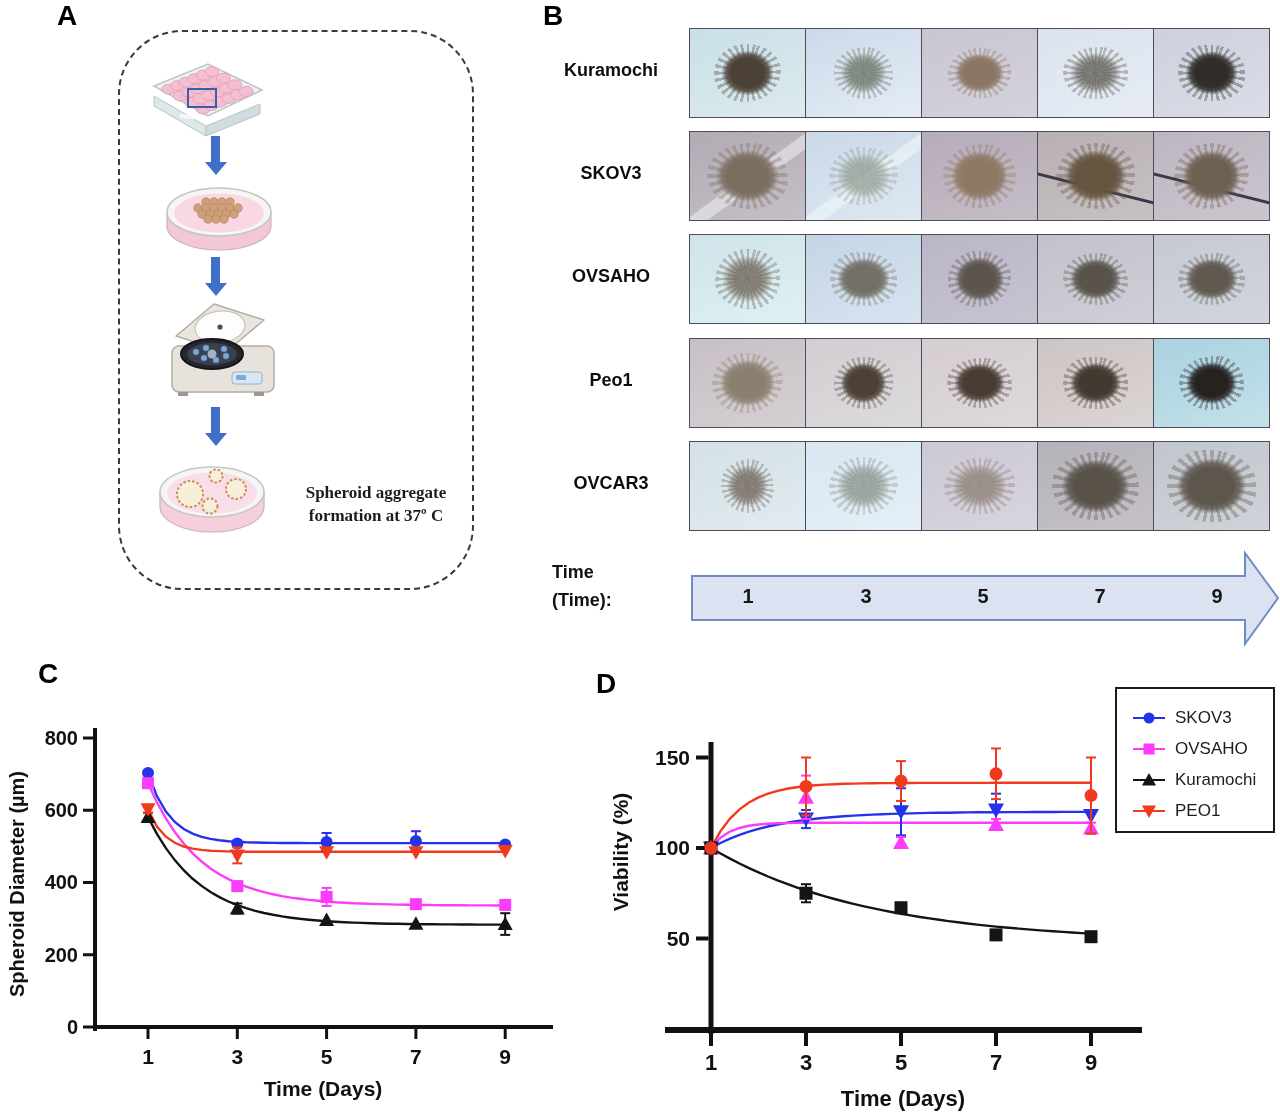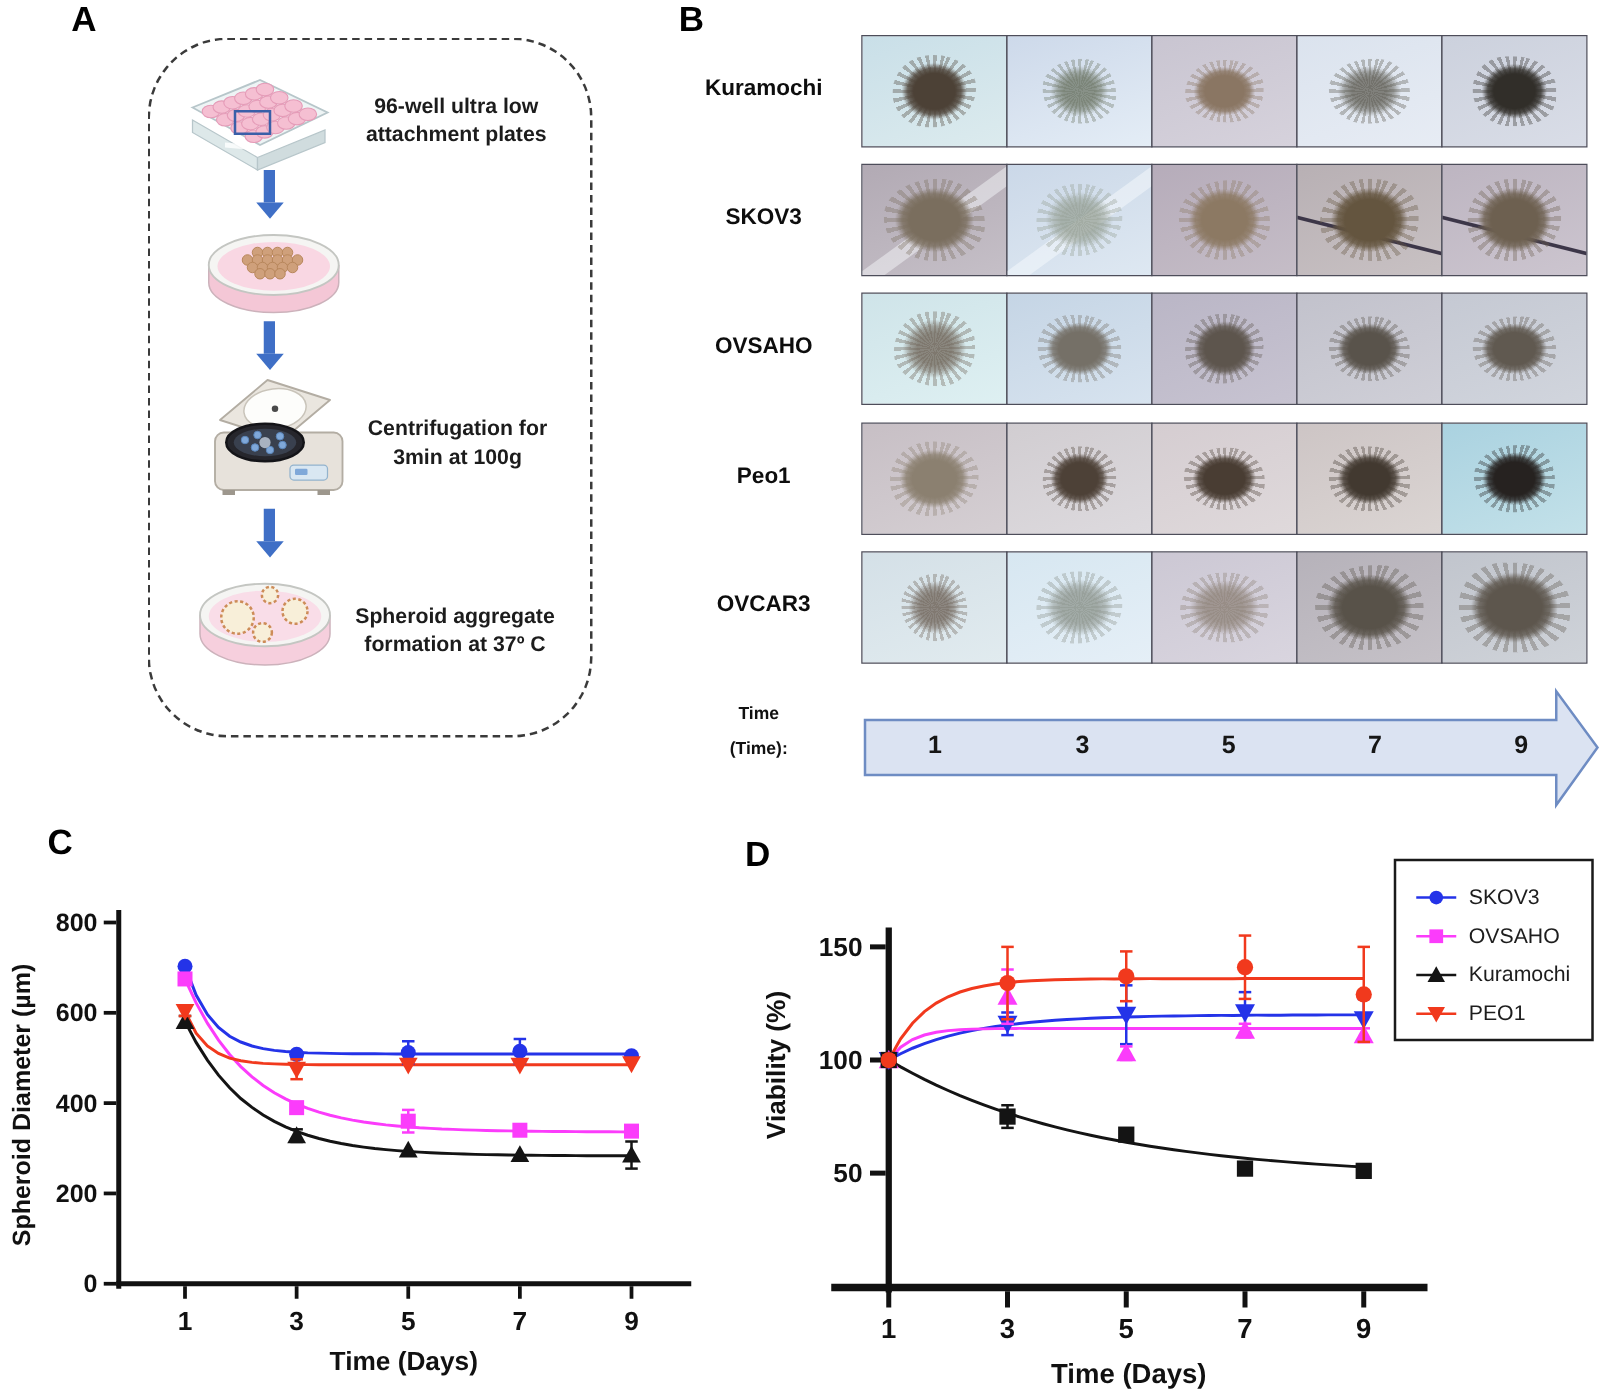--- a/index.html
+++ b/index.html
@@ -14,21 +14,21 @@
   .varrow::after{content:"";position:absolute;top:100%;left:50%;transform:translateX(-50%);
                  border:11px solid transparent;border-top:13px solid #3f6fc6;border-bottom:0;}
   .icon{position:absolute;}
   .b-row-label{position:absolute;left:540px;width:142px;text-align:center;
                font-size:18px;font-weight:bold;color:#0d0d0d;}
   .b-row{position:absolute;display:flex;}
   .b-cell{width:117px;height:90px;border:1px solid #4d4d5a;margin-left:-1px;box-sizing:border-box;
           position:relative;display:flex;align-items:center;justify-content:center;overflow:hidden;}
   .b-blob{position:relative;}
   .b-overlay{position:absolute;}
-  .time-lbl{position:absolute;font-size:14px;font-weight:bold;text-align:center;width:110px;}
+  .time-lbl{position:absolute;font-size:18px;font-weight:bold;text-align:left;width:110px;}
   .day-num{position:absolute;font-size:20px;font-weight:600;transform:translateX(-50%);color:#161616;}
   .legend{position:absolute;left:1115px;top:687px;width:160px;height:146px;border:2px solid #1a1a1a;
           background:#fff;box-sizing:border-box;padding:13px 0 0 14px;}
   .legend-item{display:flex;align-items:center;height:31px;}
   .legend-item span{font-size:17px;color:#1d1d1d;margin-left:8px;}
   svg text{font-family:"Liberation Sans",sans-serif;}
 </style>
 </head>
 <body>
 
@@ -63,21 +63,20 @@
         <ellipse cx="63.08" cy="67" rx="7" ry="5"></ellipse>
         <ellipse cx="71.72" cy="63.480000000000004" rx="7" ry="5"></ellipse>
         <ellipse cx="80.36" cy="59.959999999999994" rx="7" ry="5"></ellipse>
         <ellipse cx="89" cy="56.44" rx="7" ry="5"></ellipse>
         <ellipse cx="97.64" cy="52.92" rx="7" ry="5"></ellipse>
         <ellipse cx="106.28" cy="49.4" rx="7" ry="5"></ellipse>
       </g>
     <rect x="48" y="47" width="28" height="18" fill="none" stroke="#3a5fa8" stroke-width="2"></rect>
     <polygon points="40,72 62,74 62,78 40,76" fill="#ffffff" opacity="0.8"></polygon>
   </svg>
-  <div class="step-caption" style="left:272px;top:74px;width:186px;">96-well ultra low attachment plates</div>
 
   <div class="varrow" style="left:211px;top:136px;height:26px;"></div>
 
   <svg class="icon" style="left:158px;top:172px;" width="122" height="88" viewBox="0 0 122 88">
     <path d="M9,40 L9,54 A52,24 0 0 0 113,54 L113,40" fill="#f4c7d6" stroke="#ccb2bb" stroke-width="1.2"></path>
     <ellipse cx="61" cy="40" rx="52" ry="24" fill="#f5f5f3" stroke="#c4c6c2" stroke-width="1.5"></ellipse>
     <ellipse cx="61" cy="41" rx="45" ry="19.5" fill="#f9d7e3"></ellipse>
     <g id="dish-cells" fill="#cfa07b" stroke="#b8875c" stroke-width="0.8">
         <circle cx="48" cy="30" r="4.2"></circle>
         <circle cx="56" cy="30" r="4.2"></circle>
@@ -116,36 +115,35 @@
       <circle cx="66" cy="62" r="3"></circle>
         <circle cx="64" cy="55" r="3"></circle>
         <circle cx="46" cy="54" r="3"></circle>
     </g>
     <circle cx="52" cy="60" r="4.5" fill="#a8b2c0"></circle>
     <rect x="72" y="78" width="30" height="12" rx="3" fill="#d9e7f2" stroke="#93b3cd" stroke-width="1"></rect>
     <rect x="76" y="81" width="10" height="5" rx="1" fill="#7fa8d9"></rect>
     <rect x="18" y="98" width="10" height="4" fill="#9d978d"></rect>
     <rect x="94" y="98" width="10" height="4" fill="#9d978d"></rect>
   </svg>
-  <div class="step-caption" style="left:284px;top:332px;width:164px;">Centrifugation for 3min at 100g</div>
 
   <div class="varrow" style="left:211px;top:407px;height:26px;"></div>
 
   <svg class="icon" style="left:150px;top:450px;" width="124" height="92" viewBox="0 0 124 92">
     <path d="M10,42 L10,57 A52,25 0 0 0 114,57 L114,42" fill="#f6cfdd" stroke="#ccb2bb" stroke-width="1.2"></path>
     <ellipse cx="62" cy="42" rx="52" ry="25" fill="#f5f5f3" stroke="#c4c6c2" stroke-width="1.5"></ellipse>
     <ellipse cx="62" cy="43" rx="45" ry="20.5" fill="#f9dde8"></ellipse>
     <g fill="#f8efd9" stroke="#cd8c58" stroke-width="2" stroke-dasharray="2.5,2">
       <circle cx="40" cy="44" r="13"></circle>
       <circle cx="86" cy="39" r="10"></circle>
       <circle cx="66" cy="26" r="6.5"></circle>
       <circle cx="60" cy="56" r="7.5"></circle>
     </g>
   </svg>
-  <div class="step-caption" style="left:272px;top:482px;width:184px;">Spheroid aggregate formation at 37º C</div>
+  <div class="step-caption" style="left:284px;top:482px;width:184px;font-family:Liberation Serif, serif;">Spheroid aggregate formation at 37º C</div>
 
   <div class="plabel" style="left:543px;top:0px;">B</div>
   <div id="b-rows">
       <div class="b-row-label" style="top: 60px;">Kuramochi</div>
       <div class="b-row" style="left: 690px; top: 28px;">
         <div class="b-cell" style="background: linear-gradient(160deg, rgb(201, 223, 232), rgb(220, 235, 238));">
           <div class="b-blob" style="width: 58%; height: 66%; border-radius: 48% 52% 55% 45% / 52% 46% 56% 48%; background-image: radial-gradient(closest-side, rgb(76, 65, 54) 0px, rgb(76, 65, 54) 50%, rgba(76, 65, 54, 0.8) 64%, transparent 78%), repeating-conic-gradient(from 20deg, rgba(76, 65, 54, 0.35) 0deg, rgba(76, 65, 54, 0.35) 6deg, transparent 6deg, transparent 13deg);"></div>
         </div>
         <div class="b-cell" style="background: linear-gradient(160deg, rgb(205, 217, 234), rgb(228, 237, 246));">
           <div class="b-blob" style="width: 52%; height: 58%; border-radius: 54% 46% 48% 52% / 46% 56% 44% 54%; background-image: radial-gradient(closest-side, rgba(104, 113, 95, 0.72) 0px, rgba(104, 113, 95, 0.72) 42%, rgba(104, 113, 95, 0.5) 60%, transparent 78%), repeating-conic-gradient(from 20deg, rgba(104, 113, 95, 0.35) 0deg, rgba(104, 113, 95, 0.35) 6deg, transparent 6deg, transparent 13deg);"></div>

